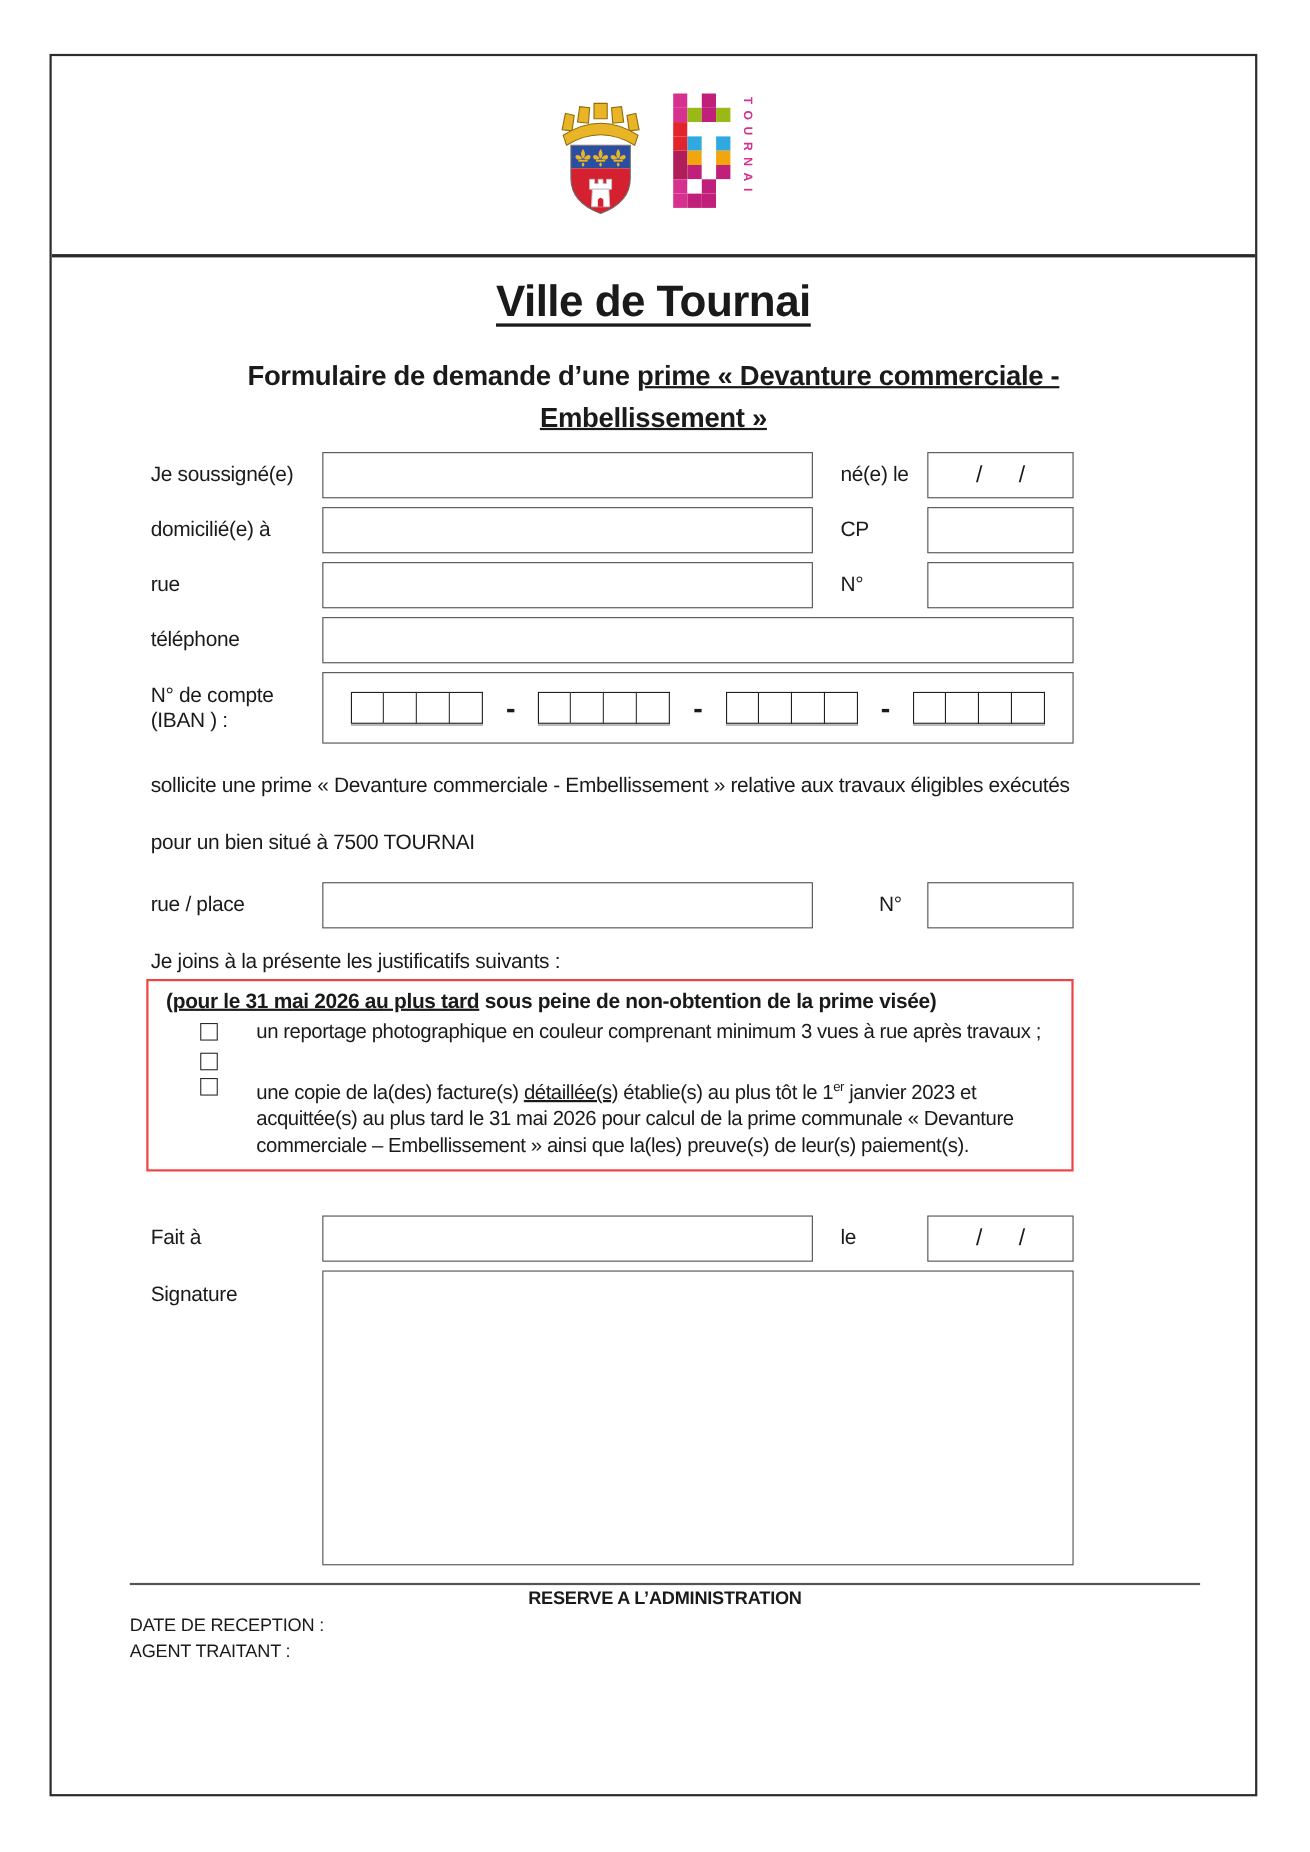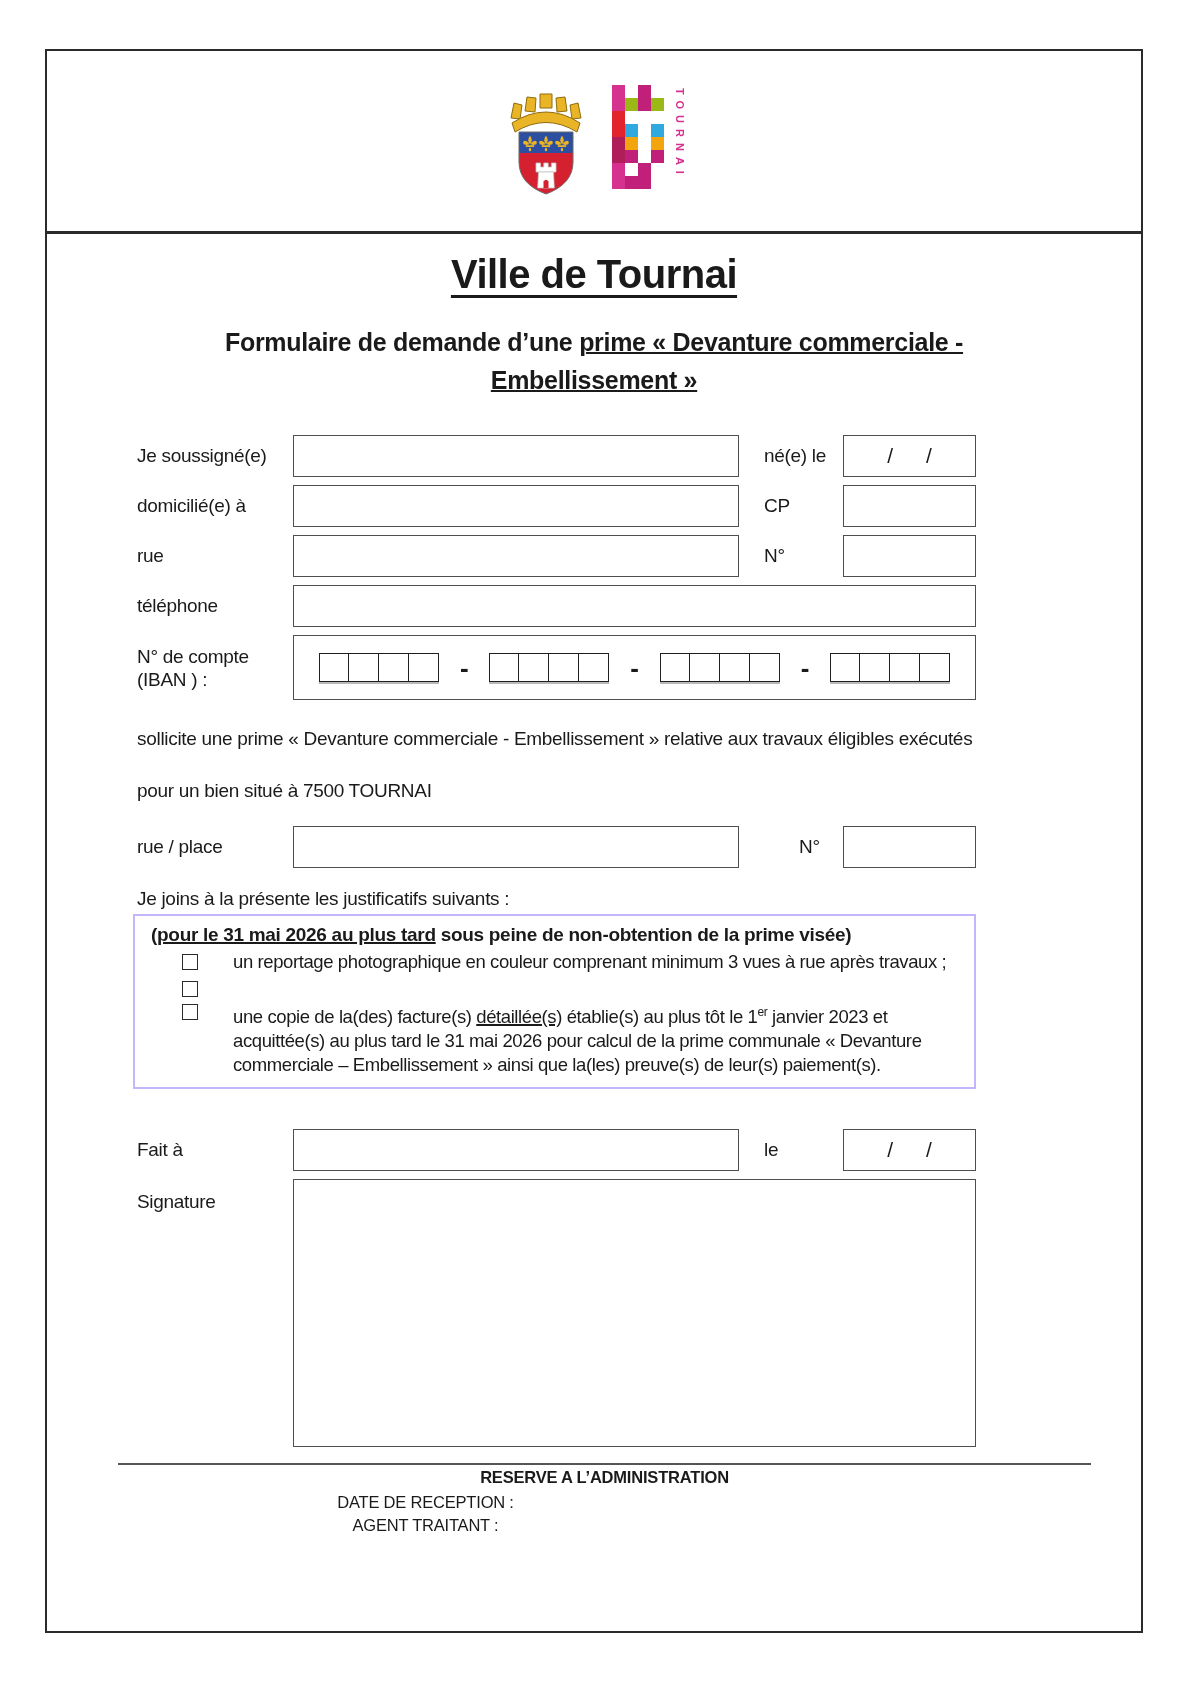--- a/index.html
+++ b/index.html
@@ -28,21 +28,21 @@
   h1 {
     margin:18px 0 0 0; text-align:center; font-size:40px; font-weight:700;
     text-decoration:underline; text-decoration-thickness:3px; text-underline-offset:7px;
     letter-spacing:-0.5px;
   }
   .subtitle {
     margin-top:26px; text-align:center; font-size:25px; font-weight:700; line-height:38px;
   }
   .u { text-decoration:underline; text-decoration-thickness:2px; }
   
-  .formarea { margin-top:36px; }
+  .formarea { margin-top:12px; }
   .frow { display:flex; align-items:center; margin:0 0 8px 90px; height:42px; }
   .flabel { width:156px; font-size:19px; flex:0 0 auto; }
   .flabel.two { line-height:23px; }
   .rlabel { width:104px; padding-left:25px; box-sizing:border-box; font-size:19px; flex:0 0 auto; }
   .rlabel.shift { padding-left:60px; }
   .fbox {
     box-sizing:border-box; border:1.6px solid #4f4f4f; height:42px; background:#fff; flex:0 0 auto;
   }
   .w446 { width:446px; }
   .w133 { width:133px; }
@@ -57,37 +57,37 @@
   .iban-dash { font-size:26px; font-weight:700; line-height:1; }
   
   .ptext { margin-left:90px; font-size:19px; white-space:nowrap; }
   .p-sollicite { margin-top:28px; }
   .p-bien { margin-top:30px; }
   .row-rueplace { margin-top:24px; }
   .p-joins { margin-top:20px; }
   
   .justif-box {
     margin:4px 0 0 86px; width:843px; box-sizing:border-box;
-    border:2px solid #c4b5fd; padding:6px 14px 10px 14px;
+    border:2px solid #ef4444; padding:6px 14px 10px 14px;
   }
   .justif-header { font-size:19px; font-weight:700; line-height:25px; margin-left:2px; }
   .citem { display:flex; gap:35px; margin:3px 0 0 33px; align-items:flex-start; }
   .cbox { flex:0 0 auto; width:16px; height:16px; border:1.5px solid #2a2a2a; margin-top:4px; background:#fff; box-sizing:border-box; }
   .ctext { font-size:18.5px; letter-spacing:-0.4px; line-height:24px; max-width:720px; }
   sup { font-size:12px; }
   
   .row-fait { margin-top:40px; }
   .row-signature { margin-top:8px; align-items:flex-start; height:auto; }
   .row-signature .flabel { padding-top:12px; }
   .sigbox { width:683px; height:268px; }
   
   .admin { margin-top:16px; font-size:16.5px; letter-spacing:-0.2px;margin-left:16px; }
   .admin-divider { margin-left:55px; width:973px; border-top:2px solid #555555; }
   .admin-title { margin:3px 0 0 55px; width:973px; text-align:center; font-weight:700; font-size:16.5px; }
-  .admin-grid { display:flex; margin-top:4px;text-align:center; }
+  .admin-grid { display:flex; margin-top:4px; }
   .admin-left { margin-left:55px; width:615px; line-height:23px; }
   .admin-right { line-height:23px; }
   .sq { display:inline-block; width:10px; height:10px; border:1.2px solid #333333; margin:0 5px 0 8px; box-sizing:border-box; }
   .slash { margin:0 2px; }
 </style>
 </head>
 <body>
 
 <div class="pageframe">
 

